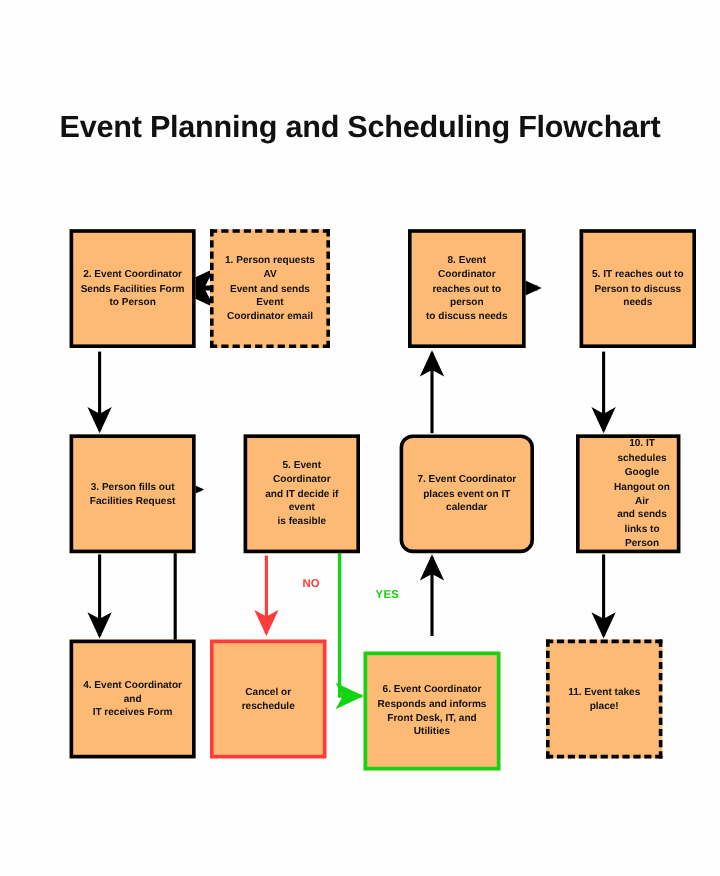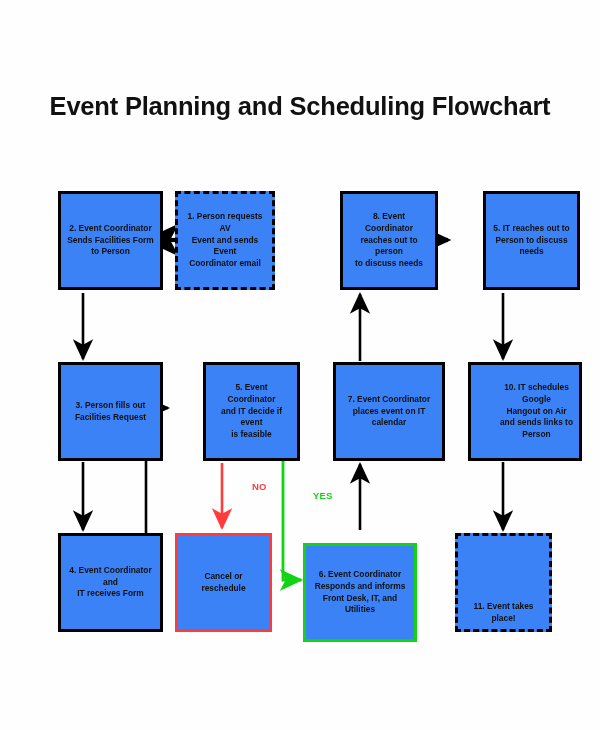--- a/index.html
+++ b/index.html
@@ -27,21 +27,21 @@
     top: 92px;
     width: 600px;
     text-align: center;
     font-size: 25.5px;
     font-weight: bold;
     color: #111111;
     letter-spacing: -0.2px;
   }
   .node {
     position: absolute;
-    background: #3b82f6;
+    background: #fdba74;
     box-sizing: border-box;
     display: flex;
     align-items: center;
     justify-content: center;
     text-align: center;
     color: #111111;
     font-size: 8.4px;
     font-weight: bold;
     line-height: 1.42;
     padding: 4px 5px;
@@ -142,46 +142,46 @@
     <span class="txt">3. Person fills out
 Facilities Request</span>
   </div>
 
   <div class="node b-solid" style="left:175px; top:362px; width:97px;  height:99px;">
     <span class="txt">5. Event Coordinator
 and  IT decide if event
 is feasible</span>
   </div>
 
-  <div class="node b-solid" style="left:305px; top:362px; width:112px; height:99px;">
+  <div class="node b-solid" style="left:305px; top:362px; width:112px; height:99px;border-radius:11px;">
     <span class="txt">7. Event Coordinator
 places event on IT calendar</span>
   </div>
 
-  <div class="node b-solid" style="left:440px; top:362px; width:114px; height:99px;padding-left:28px;">
+  <div class="node b-solid" style="left:452px; top:362px; width:87px; height:99px;padding-left:28px;">
     <span class="txt">10. IT schedules Google
 Hangout on Air
 and sends links to Person</span>
   </div>
 
   <div class="node b-solid" style="left:30px;  top:533px; width:105px; height:99px;">
     <span class="txt">4. Event Coordinator and
 IT receives Form</span>
   </div>
 
   <div class="node b-red" style="left:175px; top:533px; width:97px;  height:99px;">
     <span class="txt">Cancel or reschedule</span>
   </div>
 
   <div class="node b-green" style="left:303px; top:533px; width:114px; height:99px;margin-top:10px;">
     <span class="txt">6. Event Coordinator
 Responds and informs
 Front Desk, IT, and Utilities</span>
   </div>
 
-  <div class="node b-dashed" style="left:455px; top:533px; width:97px;  height:99px;align-items:flex-end;">
+  <div class="node b-dashed" style="left:455px; top:533px; width:97px;  height:99px;">
     <span class="txt">11. Event takes place!</span>
   </div>
 
   <div class="lbl lbl-no" style="left:228px; top:481px;">NO</div>
   <div class="lbl lbl-yes" style="left:289px; top:490px;">YES</div>
 
 </div>
 
 </body></html>

